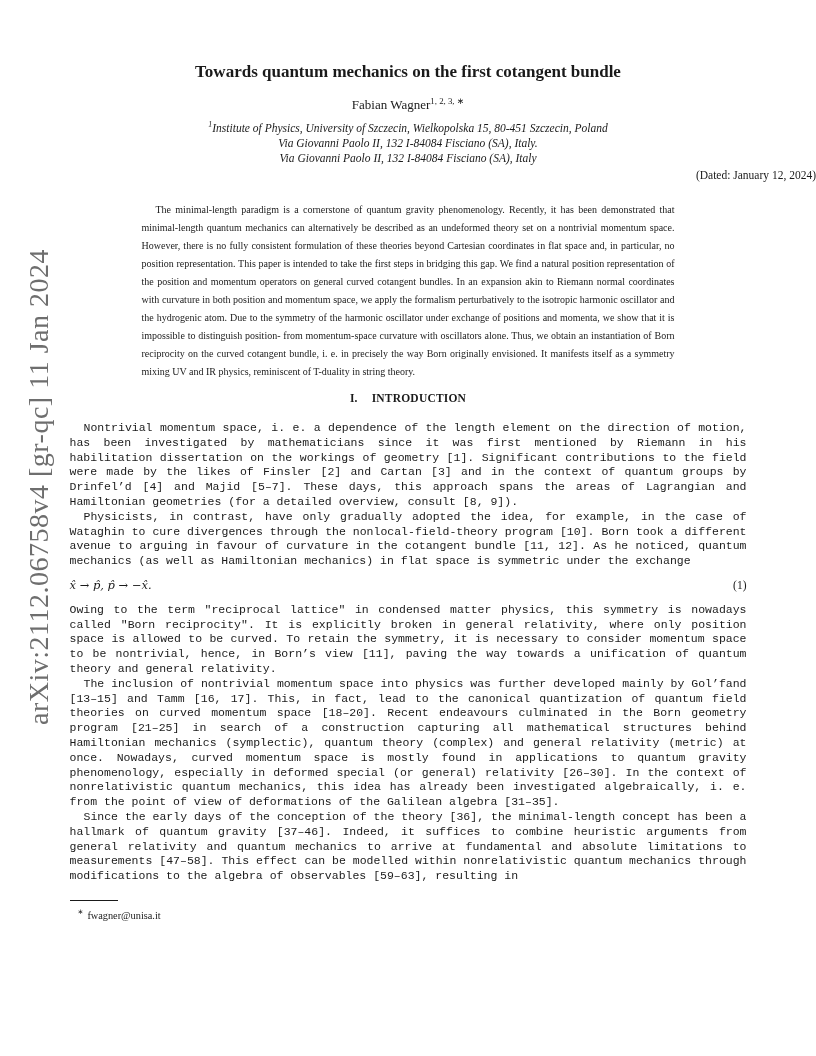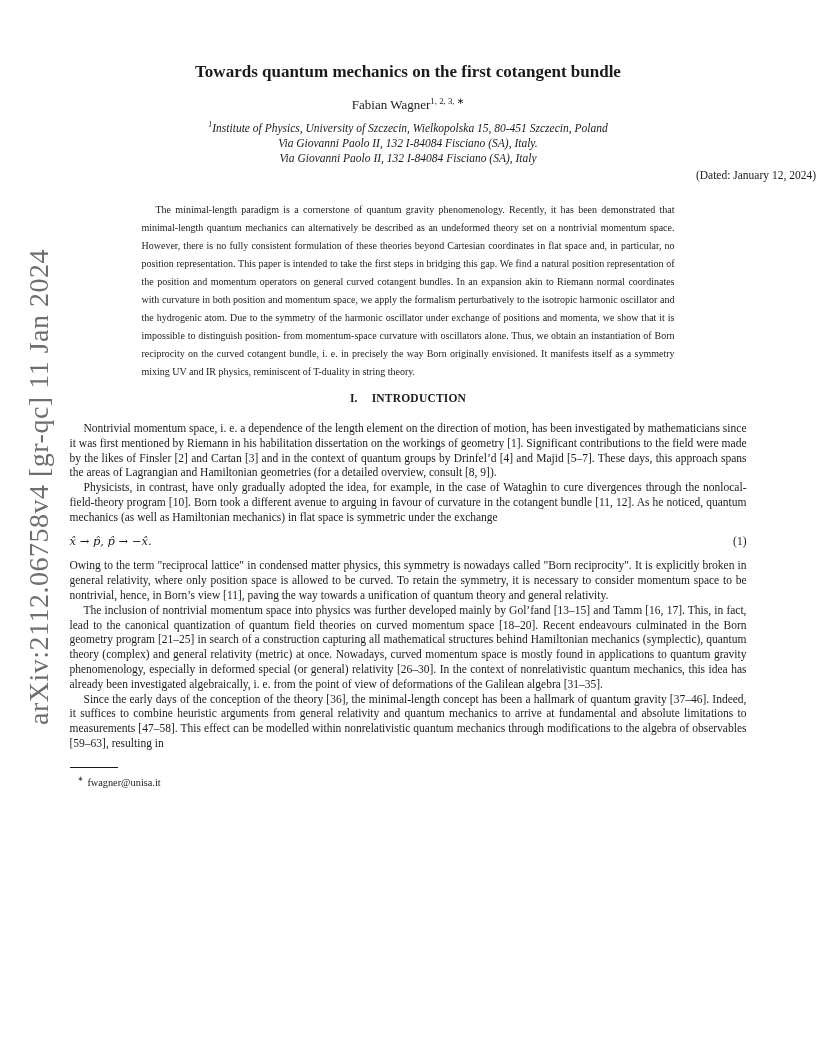--- a/index.html
+++ b/index.html
@@ -63,21 +63,21 @@
     letter-spacing: 0.2px;
   }
   .section-heading .num { margin-right: 14px; }
   .body-col {
     width: 677px;
     margin: 17px auto 0 auto;
     font-size: 11.5px;
     line-height: 14.8px;
     text-align: justify;
   }
-  .para { text-indent: 14px; }
+  .para { text-indent: 14px; font-family: Liberation Mono, monospace; }
   .para.noindent { text-indent: 0; }
   .eq-row {
     position: relative;
     margin: 9px 0 10px 0;
     text-align: left;
     font-size: 11.5px;
   }
   .eq-body { font-style: italic; font-family: "DejaVu Serif", serif; }
   .eq-num {
     position: absolute;

